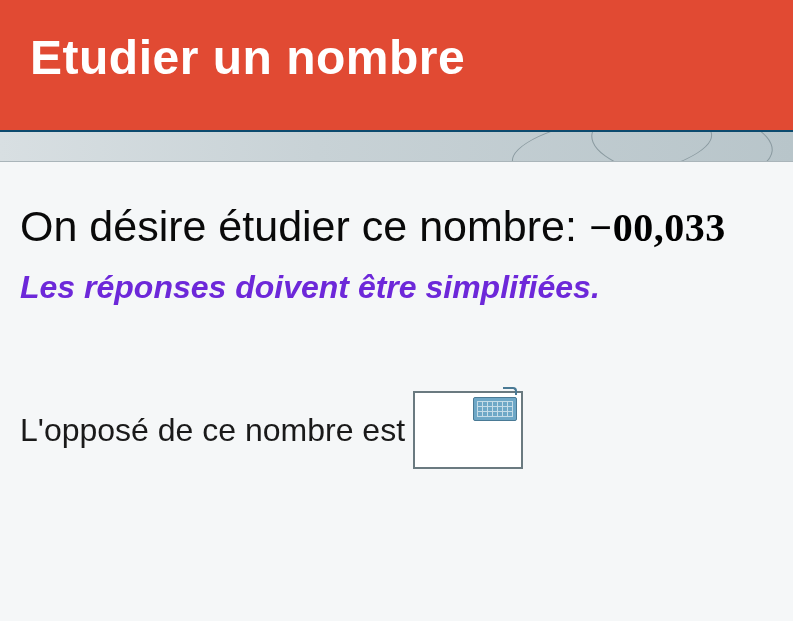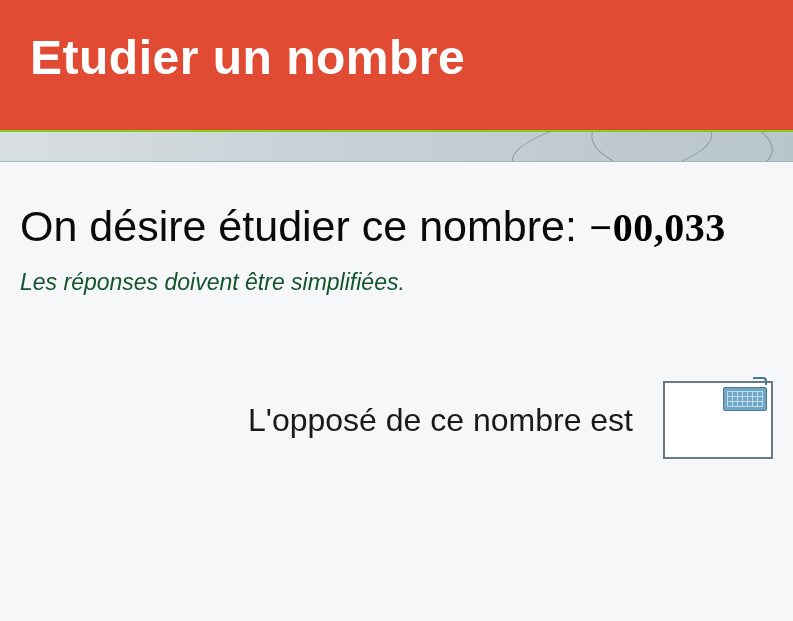--- a/index.html
+++ b/index.html
@@ -11,21 +11,21 @@
       font-family: Arial, Helvetica, sans-serif;
       background: #f5f7f8;
       width: 793px;
       height: 621px;
       overflow: hidden;
       position: relative;
     }
     .header {
       background: #e14a33;
       padding: 30px 42px 45px 30px;
-      border-bottom: 2px solid #84cc16;
+      border-bottom: 2px solid #0c4a6e;
     }
     .header-title {
       color: #ffffff;
       font-size: 48px;
       font-weight: bold;
       letter-spacing: 0.5px;
     }
     .decorative-band {
       height: 30px;
       background: linear-gradient(90deg, #d8dfe2 0%, #c8d2d6 40%, #b8c5ca 100%);
@@ -69,30 +69,30 @@
     }
     .number-value {
       font-family: "Times New Roman", Georgia, serif;
       font-size: 40px;
       color: #000000;
       font-weight: bold;
       margin-left: 8px;
       letter-spacing: 0.5px;
     }
     .hint {
-      color: #14532d;
-      font-size: 23px;
+      color: #6d28d9;
+      font-size: 32px;
       font-style: italic;
       margin-bottom: 85px;
+      font-weight: bold;
     }
     .answer-row {
       display: flex;
       align-items: center;
-      gap: 30px;
-      justify-content: flex-end;
+      gap: 8px;
     }
     .answer-label {
       color: #1a1a1a;
       font-size: 32px;
     }
     .answer-input-wrap {
       position: relative;
       width: 110px;
       height: 78px;
       border: 2px solid #6a7a80;

